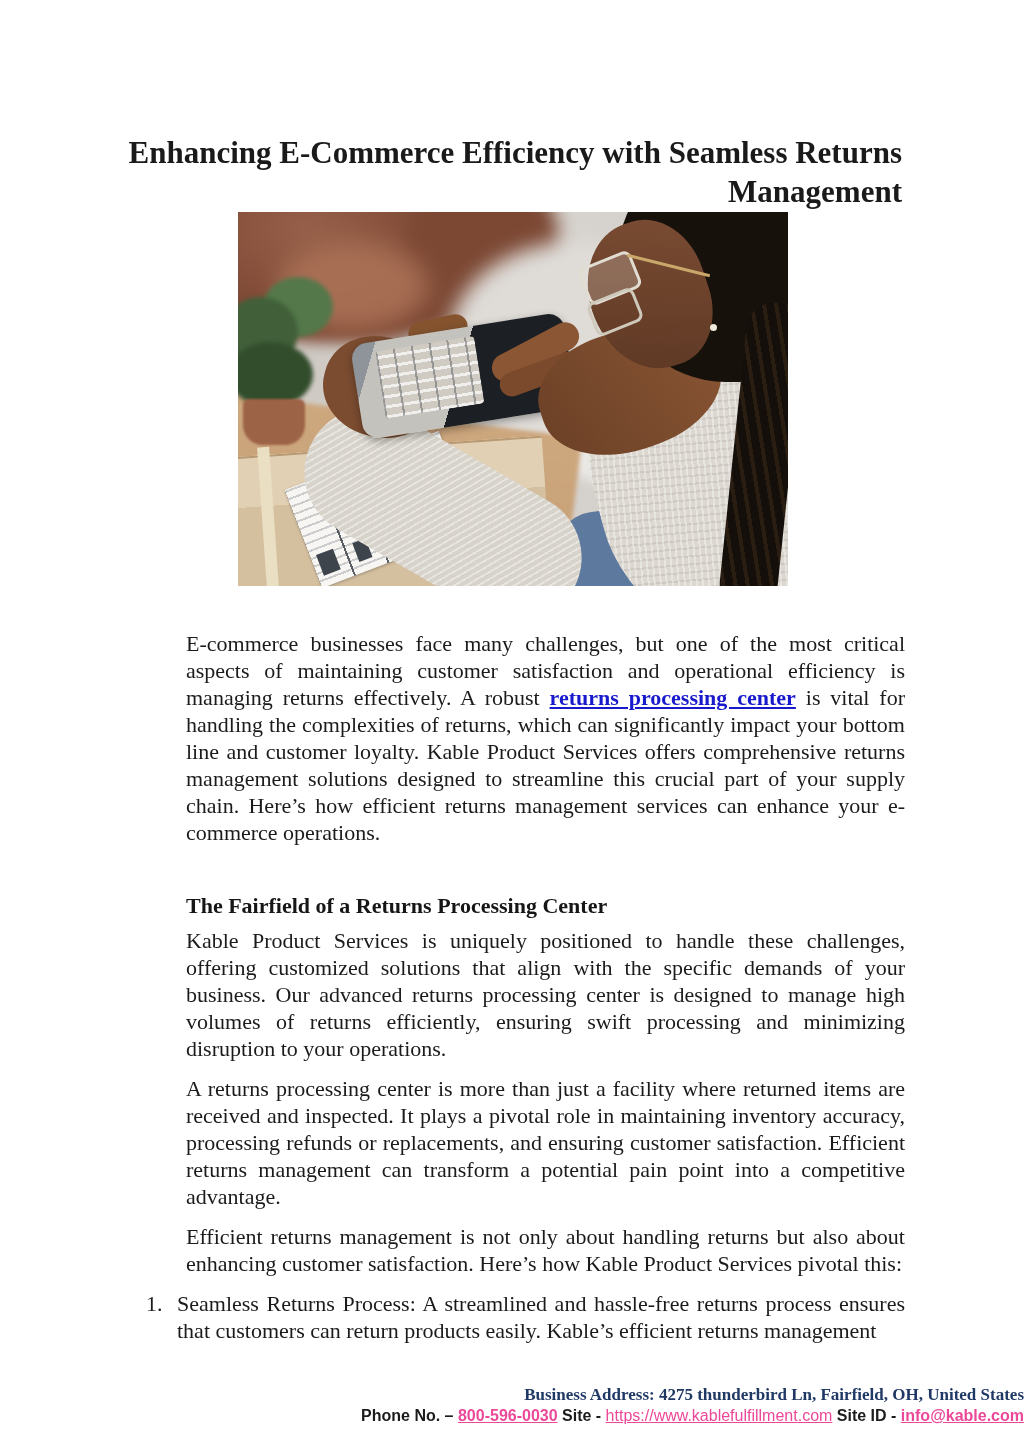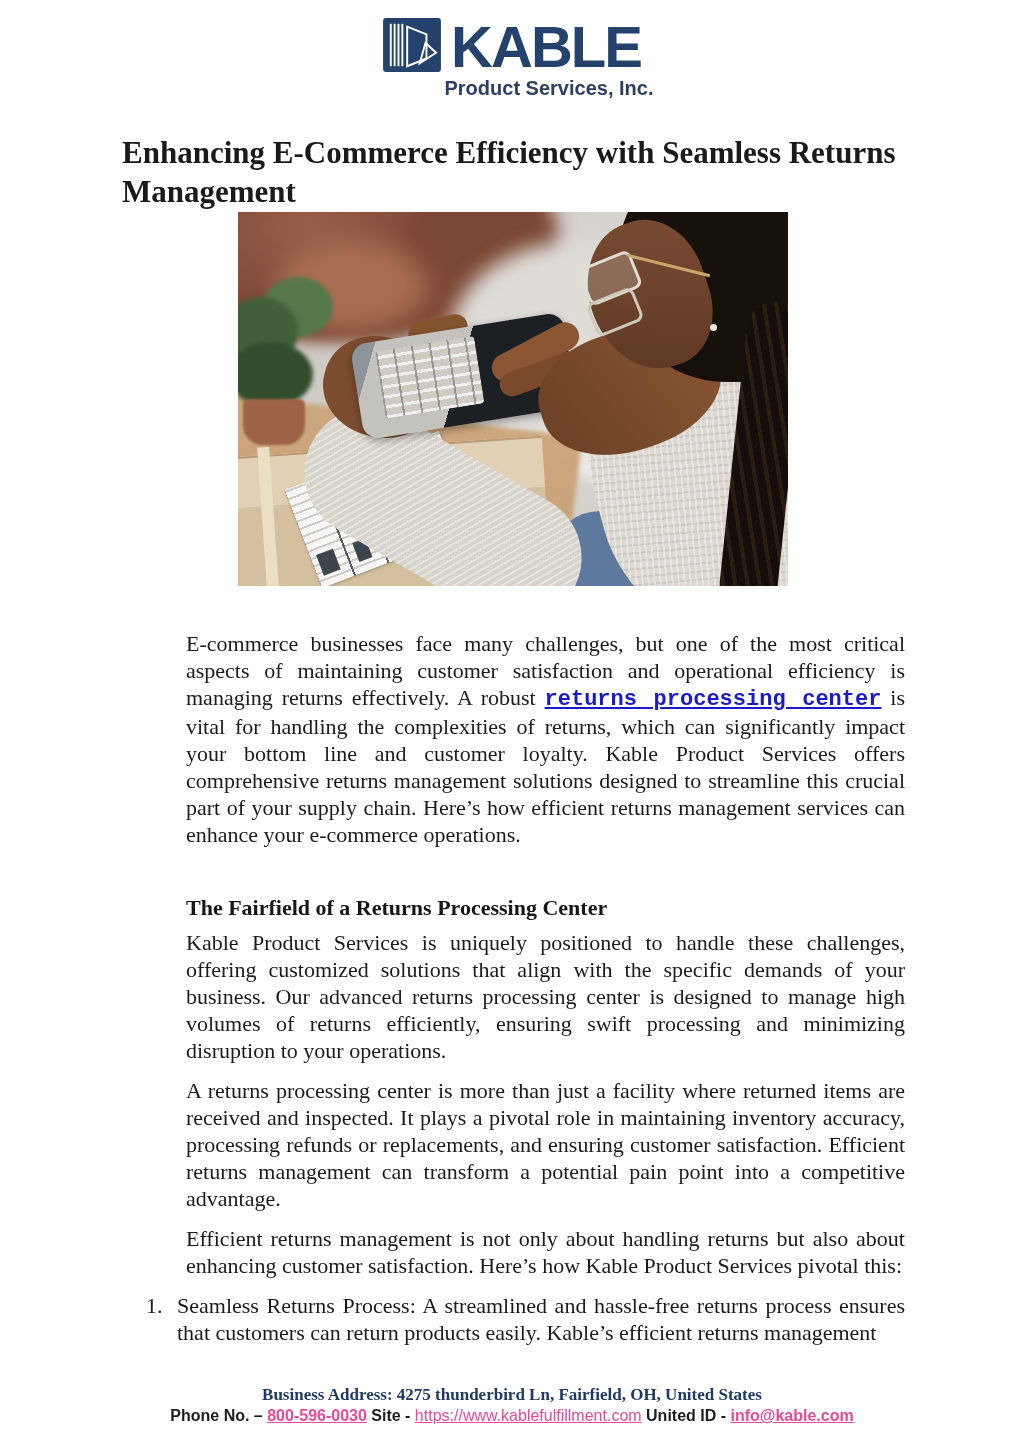--- a/index.html
+++ b/index.html
@@ -9,21 +9,21 @@
   
   .logo{position:absolute;top:18px;left:0;width:100%;display:flex;flex-direction:column;align-items:center;}
   .logo-row{display:flex;align-items:center;gap:10px;}
   .brand{font-family:"Liberation Sans",sans-serif;font-weight:700;font-size:58px;line-height:58px;
          letter-spacing:-2px;color:#24426b;}
   .tagline{font-family:"Liberation Sans",sans-serif;font-weight:700;font-size:20px;line-height:24px;
            color:#2a3f63;margin-left:74px;}
 
   
   .doc-title{position:absolute;top:112px;left:50%;transform:translateX(-50%);width:780px;
-             text-align:left;font-weight:700;font-size:31px;line-height:39px;color:#1a1a1a;}
+             text-align:right;font-weight:700;font-size:31px;line-height:39px;color:#1a1a1a;}
 
   
   .hero{position:absolute;left:238px;top:212px;width:550px;height:374px;overflow:hidden;
         background:linear-gradient(105deg,#c9c3bd 0%,#d8d4cf 45%,#cfccc8 100%);}
   .hero div{position:absolute;}
   .h-drape1{left:-50px;top:-60px;width:300px;height:190px;background:radial-gradient(ellipse at 40% 40%,#96604a,#743f2c 75%);border-radius:45%;filter:blur(7px);}
   .h-drape2{left:170px;top:-40px;width:150px;height:160px;background:#7c4834;border-radius:40%;filter:blur(9px);}
   .h-drape3{left:40px;top:30px;width:150px;height:90px;background:#b0765a;border-radius:50%;filter:blur(12px);opacity:.8;}
   .h-sofa{left:210px;top:30px;width:280px;height:230px;background:#dfdcd8;border-radius:45%;filter:blur(10px);}
   .h-armrest{left:310px;top:130px;width:180px;height:150px;background:#eae8e5;border-radius:50%;filter:blur(6px);}
@@ -65,55 +65,38 @@
   .h-glass1{left:344px;top:46px;width:50px;height:34px;border:3px solid #e2ddd2;border-radius:8px;transform:rotate(-22deg);background:rgba(230,228,220,.25);}
   .h-glass2{left:352px;top:82px;width:44px;height:30px;border:3px solid #cfc9bc;border-radius:8px;transform:rotate(-22deg);}
   .h-temple{left:388px;top:52px;width:85px;height:3px;background:#caa86b;transform:rotate(14deg);}
   .h-earring{left:472px;top:112px;width:7px;height:7px;background:#efe9dd;border-radius:50%;}
   .h-braid{left:495px;top:90px;width:58px;height:310px;background:repeating-linear-gradient(75deg,#140f0a 0 8px,#2a1d12 8px 12px);transform:rotate(6deg);border-radius:28px;}
 
   
   .content{position:absolute;left:186px;top:630px;width:719px;font-size:22px;line-height:27px;}
   .content p{margin:0 0 13px;text-align:justify;}
   .content h2{font-size:22px;line-height:27px;margin:46px 0 8px;color:#161616;}
-  a.body-link{color:#1a1acd;font-weight:700;text-decoration:underline;font-family:Liberation Mono, monospace;}
+  a.body-link{color:#1a1acd;font-weight:700;text-decoration:underline;}
   .list-item{display:flex;margin:10px 0 0 -40px;}
   .num{width:31px;flex:none;}
   .li-text{flex:1;text-align:justify;}
   .li-label{font-weight:400;}
 
   
-  .footer{position:absolute;top:1384px;left:0;width:100%;text-align:center;}
+  .footer{position:absolute;top:1384px;left:0;width:100%;text-align:right;}
   .f-line1{font-family:"Liberation Serif",serif;font-weight:700;font-size:17px;line-height:21px;color:#1f3864;}
   .f-line2{font-family:"Liberation Sans",sans-serif;font-weight:700;font-size:16px;line-height:22px;color:#1c1c1c;}
   .f-line2 a{color:#ec4899;text-decoration:underline;}
   a.f-url{font-weight:400;}
 </style>
 </head>
 <body>
 
 <div class="page">
 
-  <div class="logo">
-    <div class="logo-row">
-      <span><svg width="58" height="54" viewBox="0 0 60 56">
-            <rect width="60" height="56" rx="3" fill="#24426b"></rect>
-            <g stroke="#ffffff" stroke-width="2" fill="none">
-              <line x1="8" y1="6" x2="8" y2="50"></line>
-              <line x1="12" y1="6" x2="12" y2="50"></line>
-              <line x1="16" y1="6" x2="16" y2="50"></line>
-              <line x1="20" y1="6" x2="20" y2="50"></line>
-              <path d="M25 9 L45 17 L45 42 L25 50 Z"></path>
-              <path d="M44 26 L55 36 L38 47 Z"></path>
-            </g>
-          </svg></span>
-      <span class="brand">KABLE</span>
-    </div>
-    <div class="tagline">Product Services, Inc.</div>
-  </div>
 
   <h1 class="doc-title">Enhancing E-Commerce Efficiency with Seamless Returns Management</h1>
 
   <div class="hero">
     <div class="h-drape1"></div>
     <div class="h-drape2"></div>
     <div class="h-drape3"></div>
     <div class="h-sofa"></div>
     <div class="h-armrest"></div>
     <div class="h-table"></div>
@@ -158,16 +141,16 @@
     <p>Efficient returns management is not only about handling returns but also about enhancing customer satisfaction. Here’s how Kable Product Services pivotal this:</p>
 
     <div class="list-item">
       <span class="num">1.</span>
       <div class="li-text"><span class="li-label">Seamless Returns Process</span><span>: A streamlined and hassle-free returns process ensures that customers can return products easily. Kable’s efficient returns management</span></div>
     </div>
   </div>
 
   <div class="footer">
     <div class="f-line1">Business Address: 4275 thunderbird Ln, Fairfield, OH, United States</div>
-    <div class="f-line2"><span>Phone No. – </span><a href="#">800-596-0030</a><span> Site - </span><a class="f-url" href="#">https://www.kablefulfillment.com</a><span> United ID - </span><a href="#">info@kable.com</a></div>
+    <div class="f-line2"><span>Phone No. – </span><a href="#">800-596-0030</a><span> Site - </span><a class="f-url" href="#">https://www.kablefulfillment.com</a><span> Site ID - </span><a href="#">info@kable.com</a></div>
   </div>
 
 </div>
 
 </body></html>

